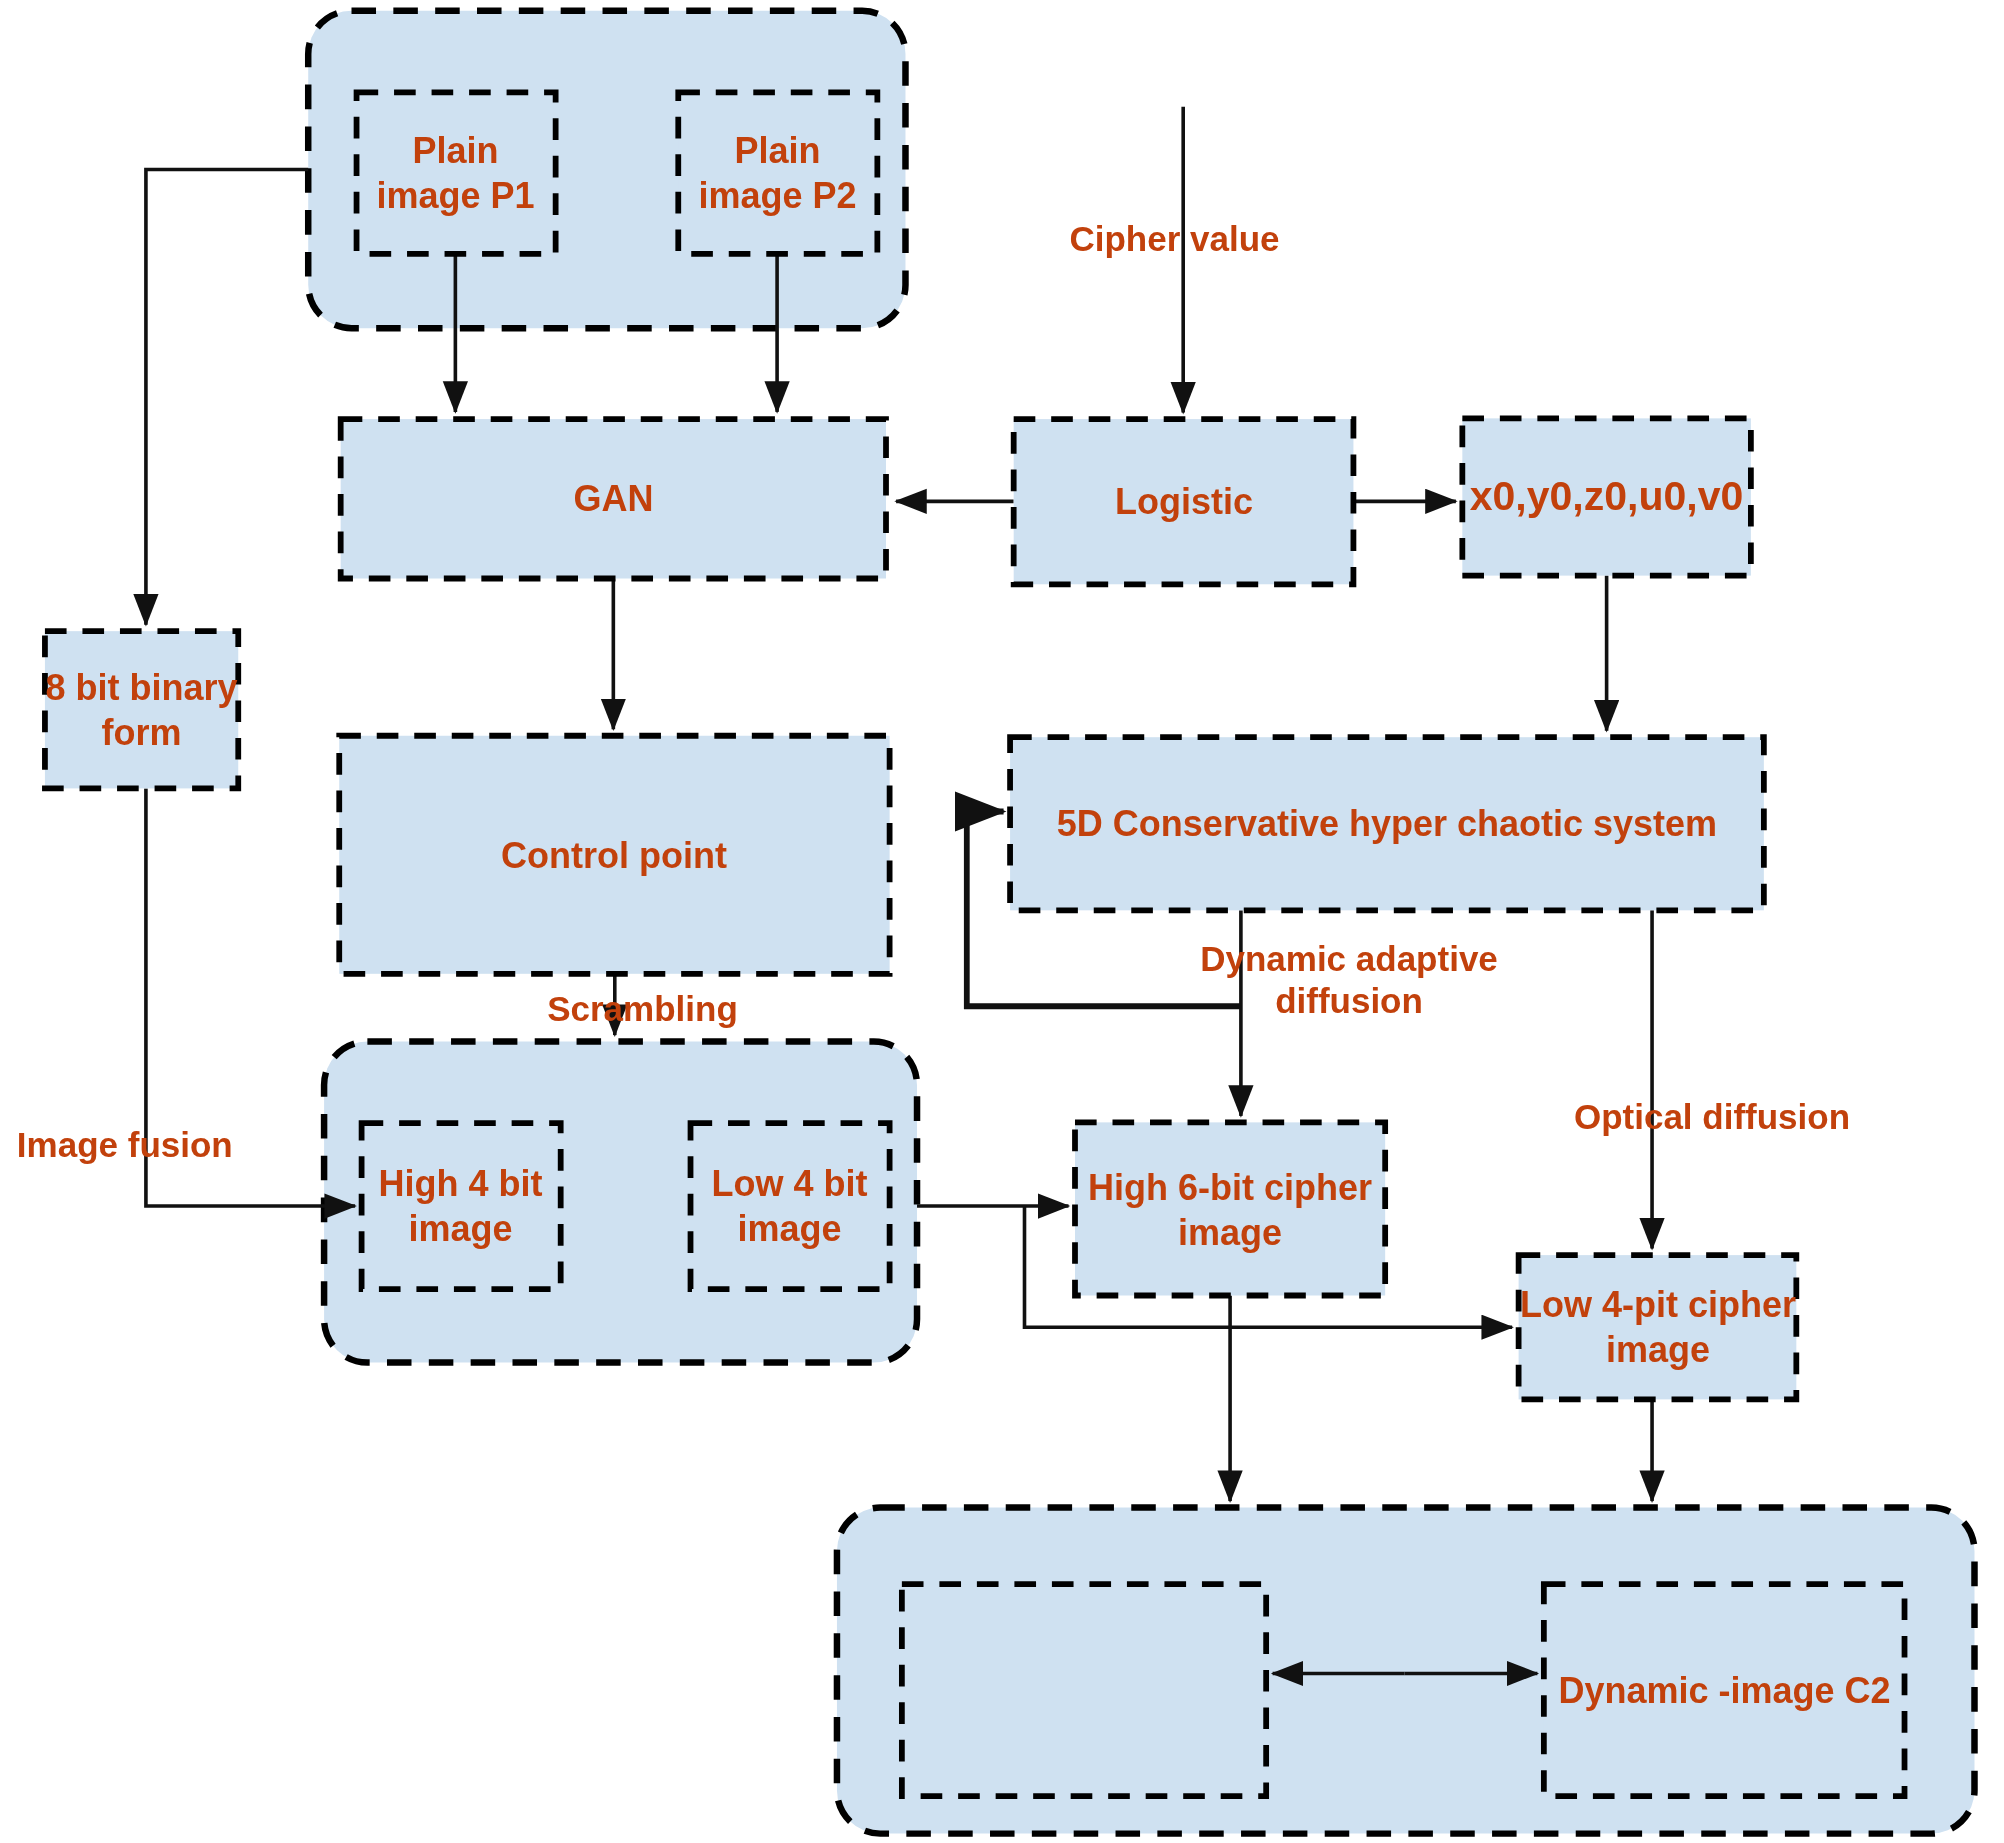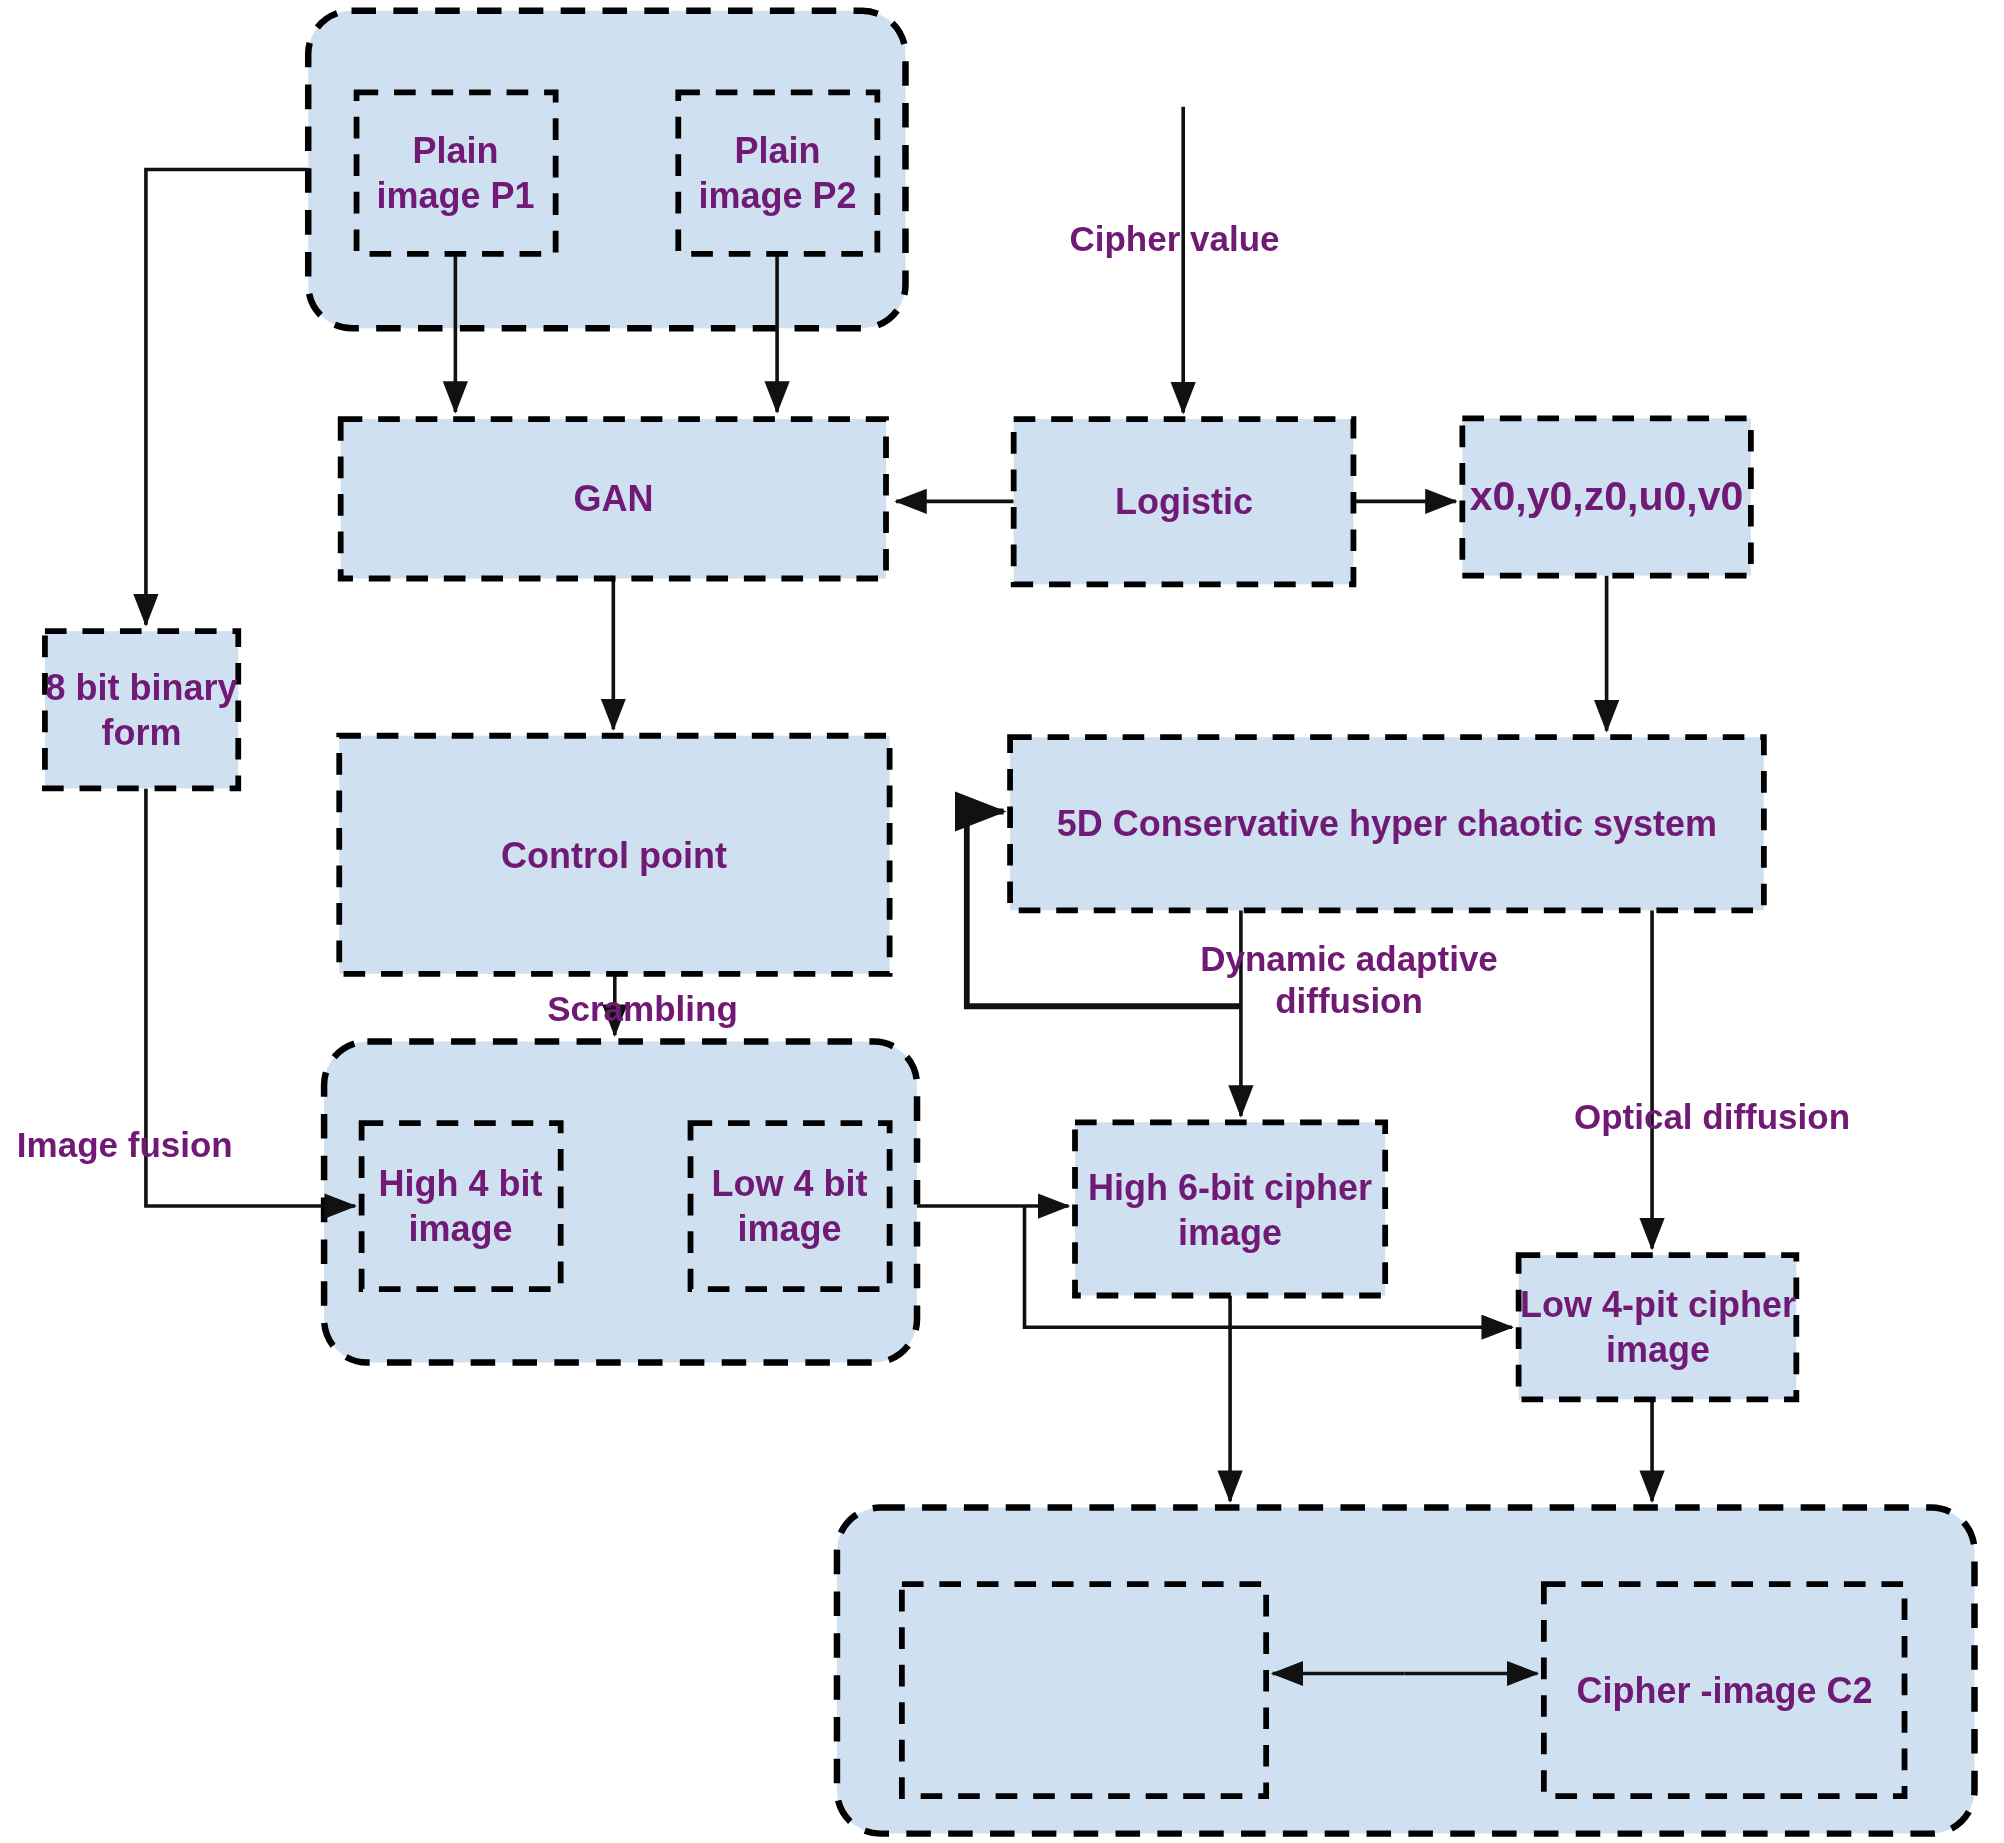--- a/index.html
+++ b/index.html
@@ -14,21 +14,21 @@
   .canvas svg{position:absolute;left:0;top:0;}
   .grp{fill:#cfe1f1;stroke:#000000;stroke-width:9;stroke-dasharray:34 24;}
   .box{fill:#cfe1f1;stroke:#000000;stroke-width:8;stroke-dasharray:30 22;}
   .edge{fill:none;stroke:#111111;stroke-width:5;}
   .edge.thick{stroke-width:8;}
   .lbl{
     position:absolute;
     display:flex;align-items:center;justify-content:center;
     text-align:center;
     font-weight:bold;
-    color:#701a75;
+    color:#c2410c;
   }
   .node-lbl{font-size:36px;line-height:1.25;}
   .edge-lbl{font-size:35px;line-height:1.2;}
 </style>
 </head>
 <body>
 
 <div class="canvas">
 
   <svg width="2005" height="1843" viewBox="0 0 2779 2555">
@@ -83,21 +83,21 @@
   <div class="lbl node-lbl" style="left:341px;top:419px;width:545px;height:159px;">GAN</div>
   <div class="lbl node-lbl" style="left:1014px;top:419px;width:340px;height:165px;">Logistic</div>
   <div class="lbl node-lbl" style="left:1462px;top:418px;width:289px;height:157px;font-size:41px;">x0,y0,z0,u0,v0</div>
   <div class="lbl node-lbl" style="left:45px;top:631px;width:193px;height:157px;">8 bit binary form</div>
   <div class="lbl node-lbl" style="left:339px;top:736px;width:550px;height:238px;">Control point</div>
   <div class="lbl node-lbl" style="left:1010px;top:737px;width:754px;height:173px;">5D Conservative hyper chaotic system</div>
   <div class="lbl node-lbl" style="left:361px;top:1123px;width:199px;height:166px;">High 4 bit image</div>
   <div class="lbl node-lbl" style="left:690px;top:1123px;width:199px;height:166px;">Low 4 bit image</div>
   <div class="lbl node-lbl" style="left:1075px;top:1123px;width:310px;height:173px;">High 6-bit cipher image</div>
   <div class="lbl node-lbl" style="left:1519px;top:1255px;width:278px;height:144px;">Low 4-pit cipher image</div>
-  <div class="lbl node-lbl" style="left:1544px;top:1584px;width:361px;height:212px;">Cipher -image C2</div>
+  <div class="lbl node-lbl" style="left:1544px;top:1584px;width:361px;height:212px;">Dynamic -image C2</div>
 
   <div class="lbl edge-lbl" style="left:1030px;top:216px;width:289px;height:46px;">Cipher value</div>
   <div class="lbl edge-lbl" style="left:498px;top:987px;width:289px;height:43px;">Scrambling</div>
   <div class="lbl edge-lbl" style="left:5.8px;top:1123px;width:238px;height:43px;">Image fusion</div>
   <div class="lbl edge-lbl" style="left:1194px;top:936px;width:310px;height:87px;">Dynamic adaptive diffusion</div>
   <div class="lbl edge-lbl" style="left:1557px;top:1095px;width:310px;height:43px;">Optical diffusion</div>
 
 </div>
 
 

